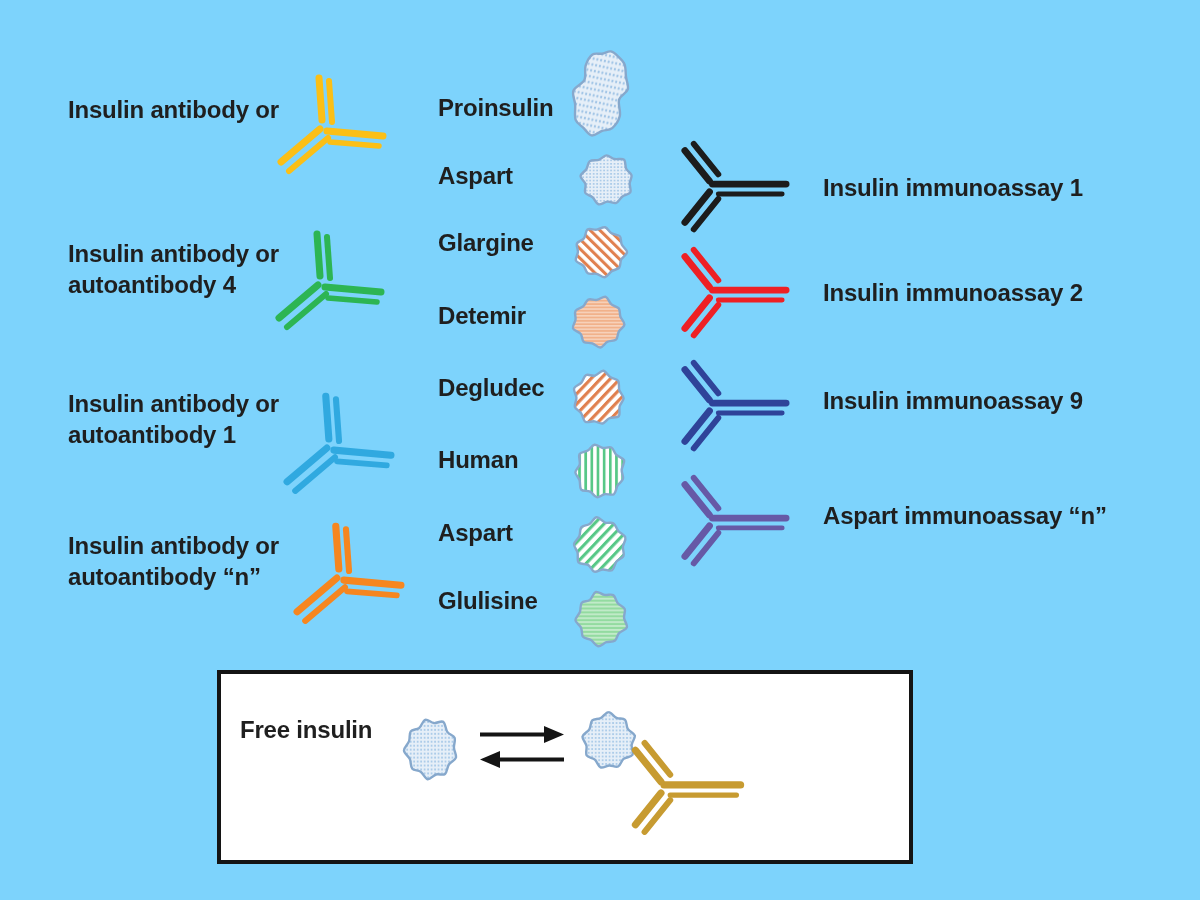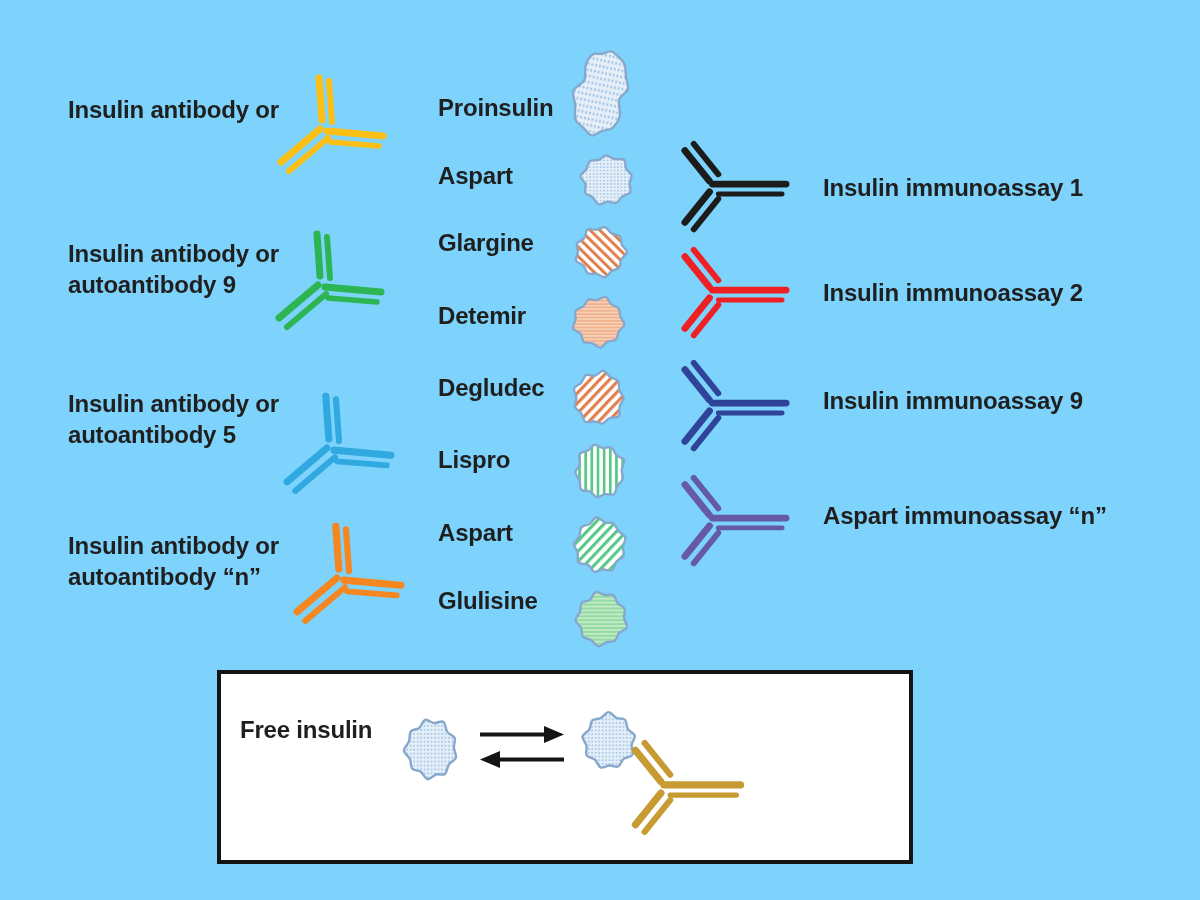--- a/index.html
+++ b/index.html
@@ -60,36 +60,36 @@
     <path d="M57,50 L54,9" stroke-width="6"></path>
     <path d="M52,59 L108,64" stroke-width="7"></path>
     <path d="M55,70 L104,74" stroke-width="5.5"></path>
     <path d="M45,57 L6,90" stroke-width="7"></path>
     <path d="M53,66 L14,99" stroke-width="6"></path>
   </svg>
 </span>
 
   <div class="lbl" style="left:68px;top:238px">
     <div>Insulin antibody or</div>
-    <div>autoantibody 9</div>
+    <div>autoantibody 4</div>
   </div>
   <span class="icon" style="left: 273px; top: 228px; width: 112px; height: 102px; color: rgb(45, 181, 83);">
   <svg viewBox="0 0 112 102" fill="none" stroke="currentColor" stroke-linecap="round">
     <path d="M47,48 L44,6" stroke-width="7"></path>
     <path d="M57,50 L54,9" stroke-width="6"></path>
     <path d="M52,59 L108,64" stroke-width="7"></path>
     <path d="M55,70 L104,74" stroke-width="5.5"></path>
     <path d="M45,57 L6,90" stroke-width="7"></path>
     <path d="M53,66 L14,99" stroke-width="6"></path>
   </svg>
 </span>
 
   <div class="lbl" style="left:68px;top:388px">
     <div>Insulin antibody or</div>
-    <div>autoantibody 5</div>
+    <div>autoantibody 1</div>
   </div>
   <span class="icon" style="left: 281px; top: 390px; width: 114px; height: 104px; color: rgb(48, 169, 224);">
   <svg viewBox="0 0 112 102" fill="none" stroke="currentColor" stroke-linecap="round">
     <path d="M47,48 L44,6" stroke-width="7"></path>
     <path d="M57,50 L54,9" stroke-width="6"></path>
     <path d="M52,59 L108,64" stroke-width="7"></path>
     <path d="M55,70 L104,74" stroke-width="5.5"></path>
     <path d="M45,57 L6,90" stroke-width="7"></path>
     <path d="M53,66 L14,99" stroke-width="6"></path>
   </svg>
@@ -138,21 +138,21 @@
       </svg>
     </span>
 
   <div class="lbl" style="left:438px;top:372px">Degludec</div>
   <span class="blob" style="left:570px;top:368px;width:57px;height:60px">
       <svg viewBox="0 0 100 100" preserveAspectRatio="none">
         <path d="M8.5,64.7C7.2,60.5 11.5,54.8 11.3,49.7C11.0,44.6 5.7,38.3 7.1,34.0C8.5,29.8 16.3,28.0 19.9,24.3C23.4,20.6 24.3,13.7 28.3,11.7C32.3,9.8 38.7,13.9 43.7,12.7C48.7,11.5 53.9,4.2 58.4,4.6C62.8,5.0 66.1,12.3 70.5,15.1C74.9,17.9 81.9,17.8 84.6,21.4C87.3,25.1 84.9,32.2 86.5,37.0C88.1,41.8 93.9,45.9 94.0,50.3C94.1,54.8 88.5,58.8 87.1,63.8C85.7,68.8 88.5,76.9 85.5,80.2C82.5,83.6 73.8,81.6 69.1,83.7C64.4,85.7 61.5,91.6 57.2,92.5C52.8,93.4 47.9,89.5 42.8,88.9C37.8,88.4 30.7,91.7 26.8,89.5C22.9,87.2 22.5,79.3 19.5,75.2C16.4,71.1 9.9,69.0 8.5,64.7Z" fill="url(#pat-degludec)" stroke="#86A8CC" stroke-width="2.4" vector-effect="non-scaling-stroke" stroke-linejoin="round"></path>
       </svg>
     </span>
 
-  <div class="lbl" style="left:438px;top:444px">Lispro</div>
+  <div class="lbl" style="left:438px;top:444px">Human</div>
   <span class="blob" style="left:572px;top:441px;width:56px;height:60px">
       <svg viewBox="0 0 100 100" preserveAspectRatio="none">
         <path d="M44.3,93.6C39.9,92.9 36.8,86.5 32.2,84.4C27.5,82.3 19.4,84.2 16.3,81.0C13.2,77.8 15.2,70.0 13.4,65.2C11.7,60.4 6.0,56.4 6.0,52.0C6.1,47.6 12.7,43.7 13.9,38.7C15.1,33.7 10.9,25.7 13.3,21.9C15.7,18.1 23.7,18.5 28.2,15.9C32.7,13.3 35.7,6.9 40.2,6.2C44.7,5.5 50.0,10.8 55.0,11.6C60.0,12.4 66.2,9.0 70.3,10.9C74.3,12.9 75.3,19.7 79.2,23.2C83.0,26.7 91.5,27.9 93.1,32.1C94.6,36.3 89.0,43.1 88.7,48.2C88.4,53.4 92.3,58.6 91.1,62.9C89.9,67.2 84.2,69.8 81.5,74.1C78.7,78.3 78.5,86.1 74.7,88.6C70.8,91.0 63.7,87.8 58.6,88.6C53.6,89.5 48.7,94.3 44.3,93.6Z" fill="url(#pat-lispro)" stroke="#86A8CC" stroke-width="2.4" vector-effect="non-scaling-stroke" stroke-linejoin="round"></path>
       </svg>
     </span>
 
   <div class="lbl" style="left:438px;top:517px">Aspart</div>
   <span class="blob" style="left:571px;top:515px;width:58px;height:61px">
       <svg viewBox="0 0 100 100" preserveAspectRatio="none">
         <path d="M90.5,67.1C88.7,71.2 81.6,72.4 78.4,76.4C75.1,80.3 74.7,88.6 70.8,90.7C66.9,92.9 60.0,88.9 54.9,89.3C49.8,89.7 44.4,94.1 40.2,92.9C35.9,91.6 33.9,84.3 29.4,81.8C24.9,79.3 16.2,81.2 13.1,77.9C10.1,74.5 12.6,66.9 11.3,61.9C10.0,56.9 4.7,52.2 5.2,47.7C5.7,43.2 12.2,39.5 14.3,34.9C16.4,30.3 14.8,23.4 17.8,20.0C20.7,16.7 27.6,17.5 32.0,14.7C36.4,12.0 39.8,4.1 44.3,3.7C48.7,3.3 53.8,10.6 58.7,12.3C63.5,13.9 69.6,11.5 73.4,13.8C77.3,16.1 78.2,22.3 81.6,26.1C85.0,29.9 92.4,32.2 93.7,36.6C95.1,40.9 90.1,46.9 89.5,52.0C89.0,57.1 92.4,63.1 90.5,67.1Z" fill="url(#pat-aspart)" stroke="#86A8CC" stroke-width="2.4" vector-effect="non-scaling-stroke" stroke-linejoin="round"></path>

